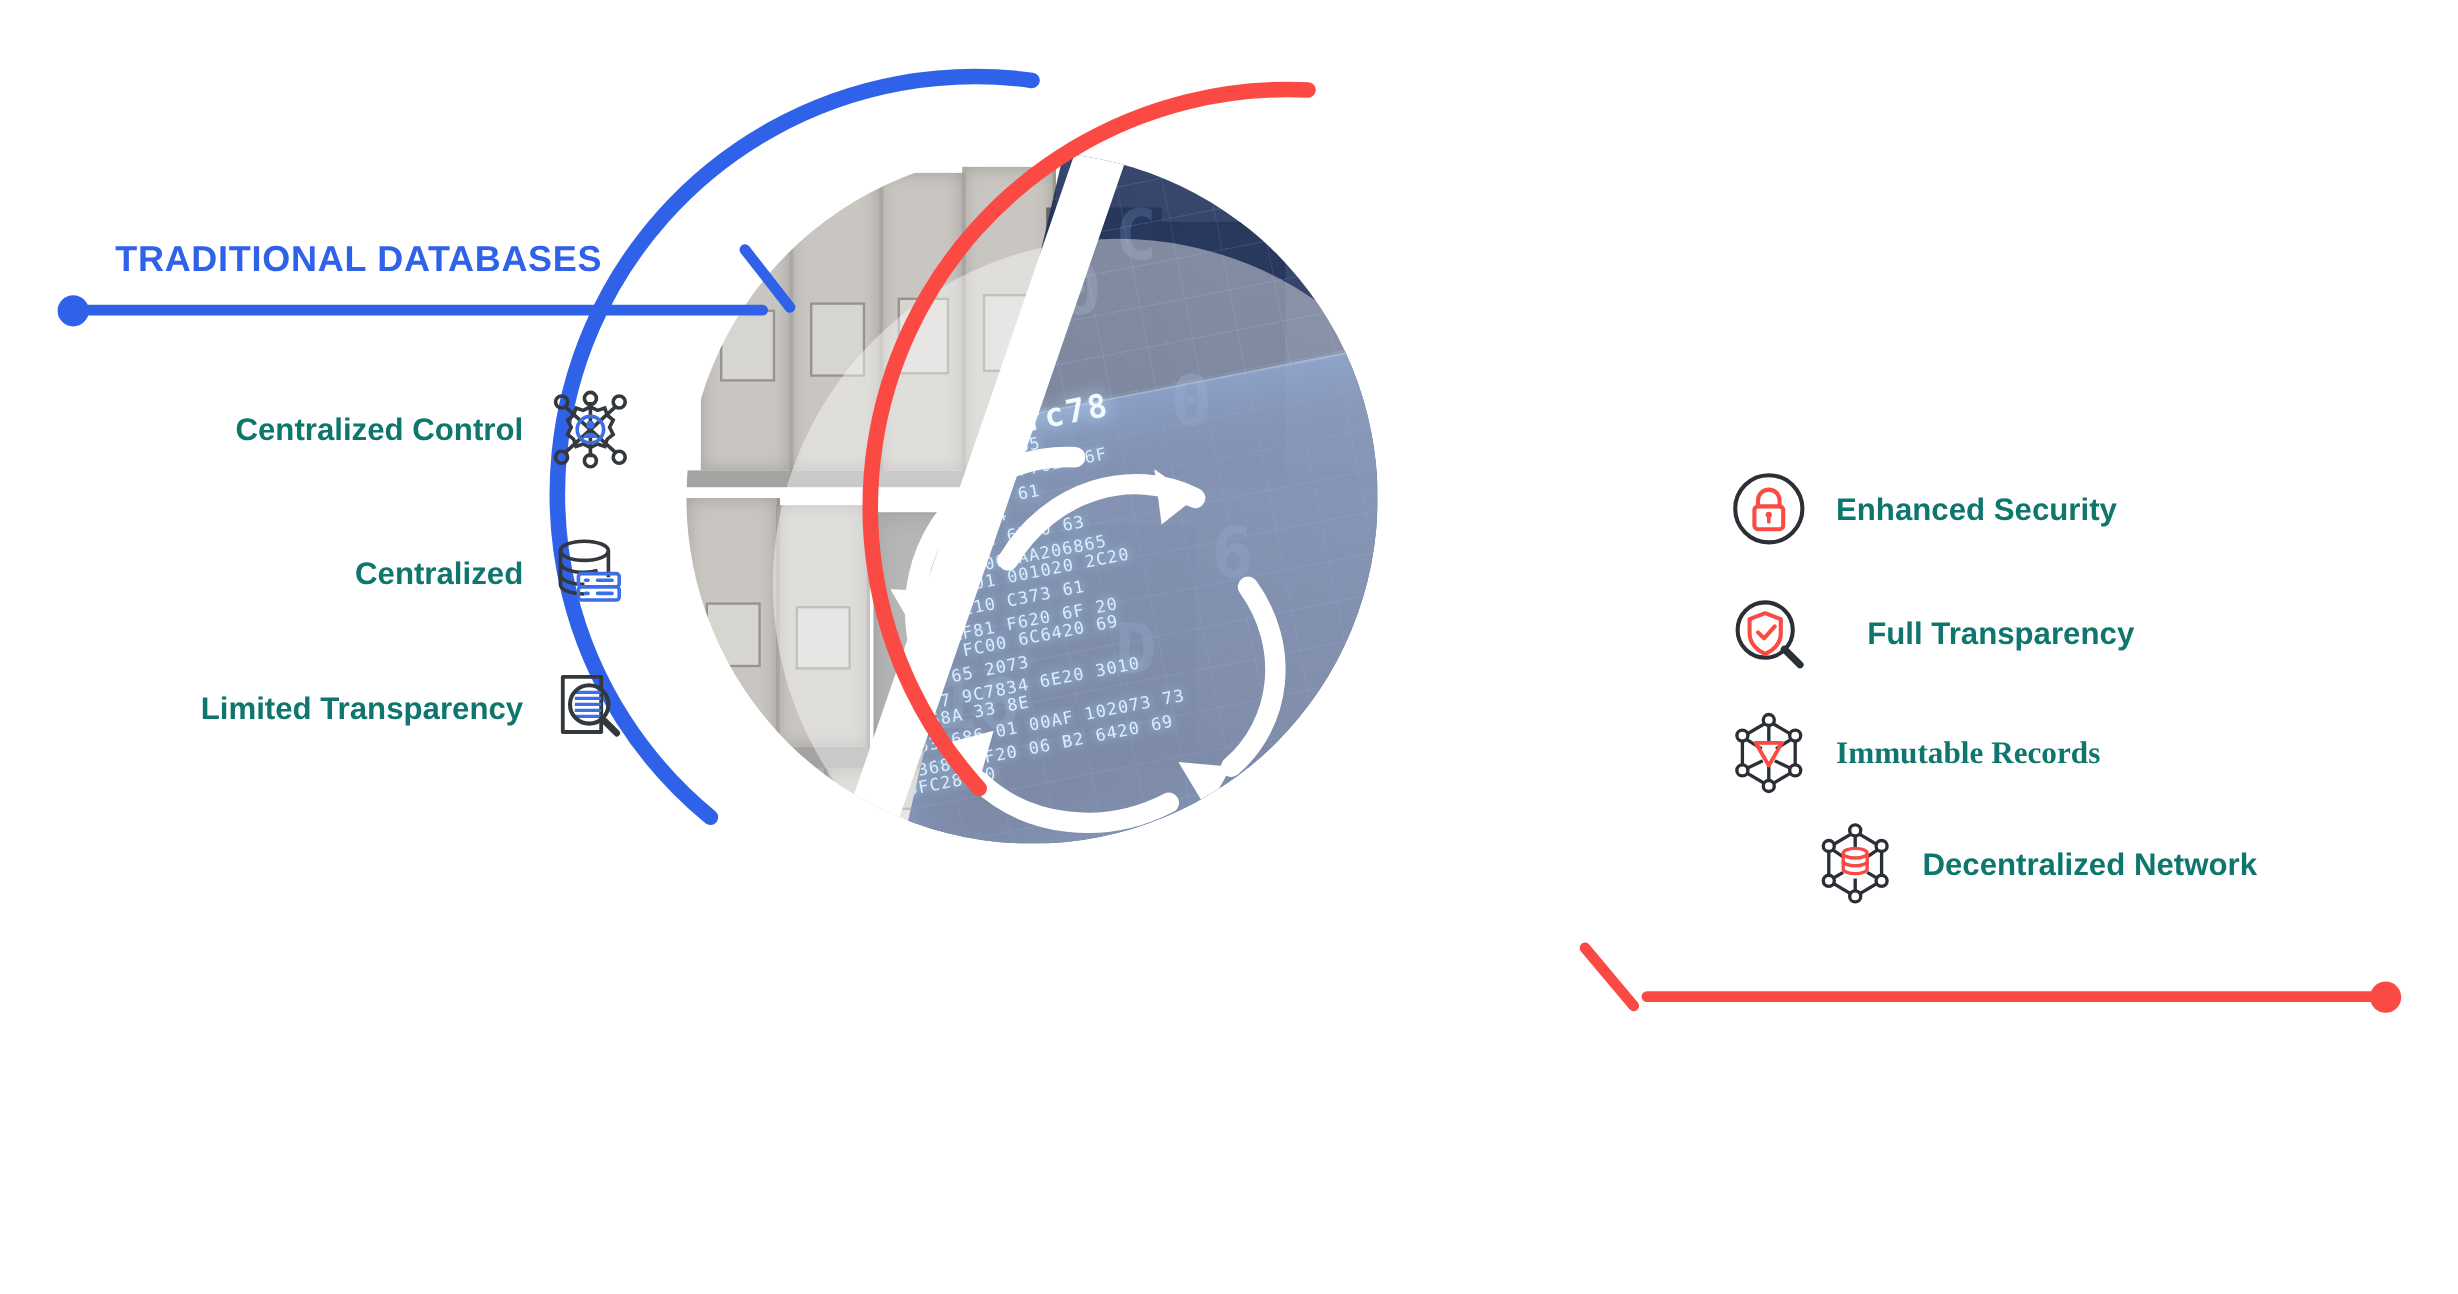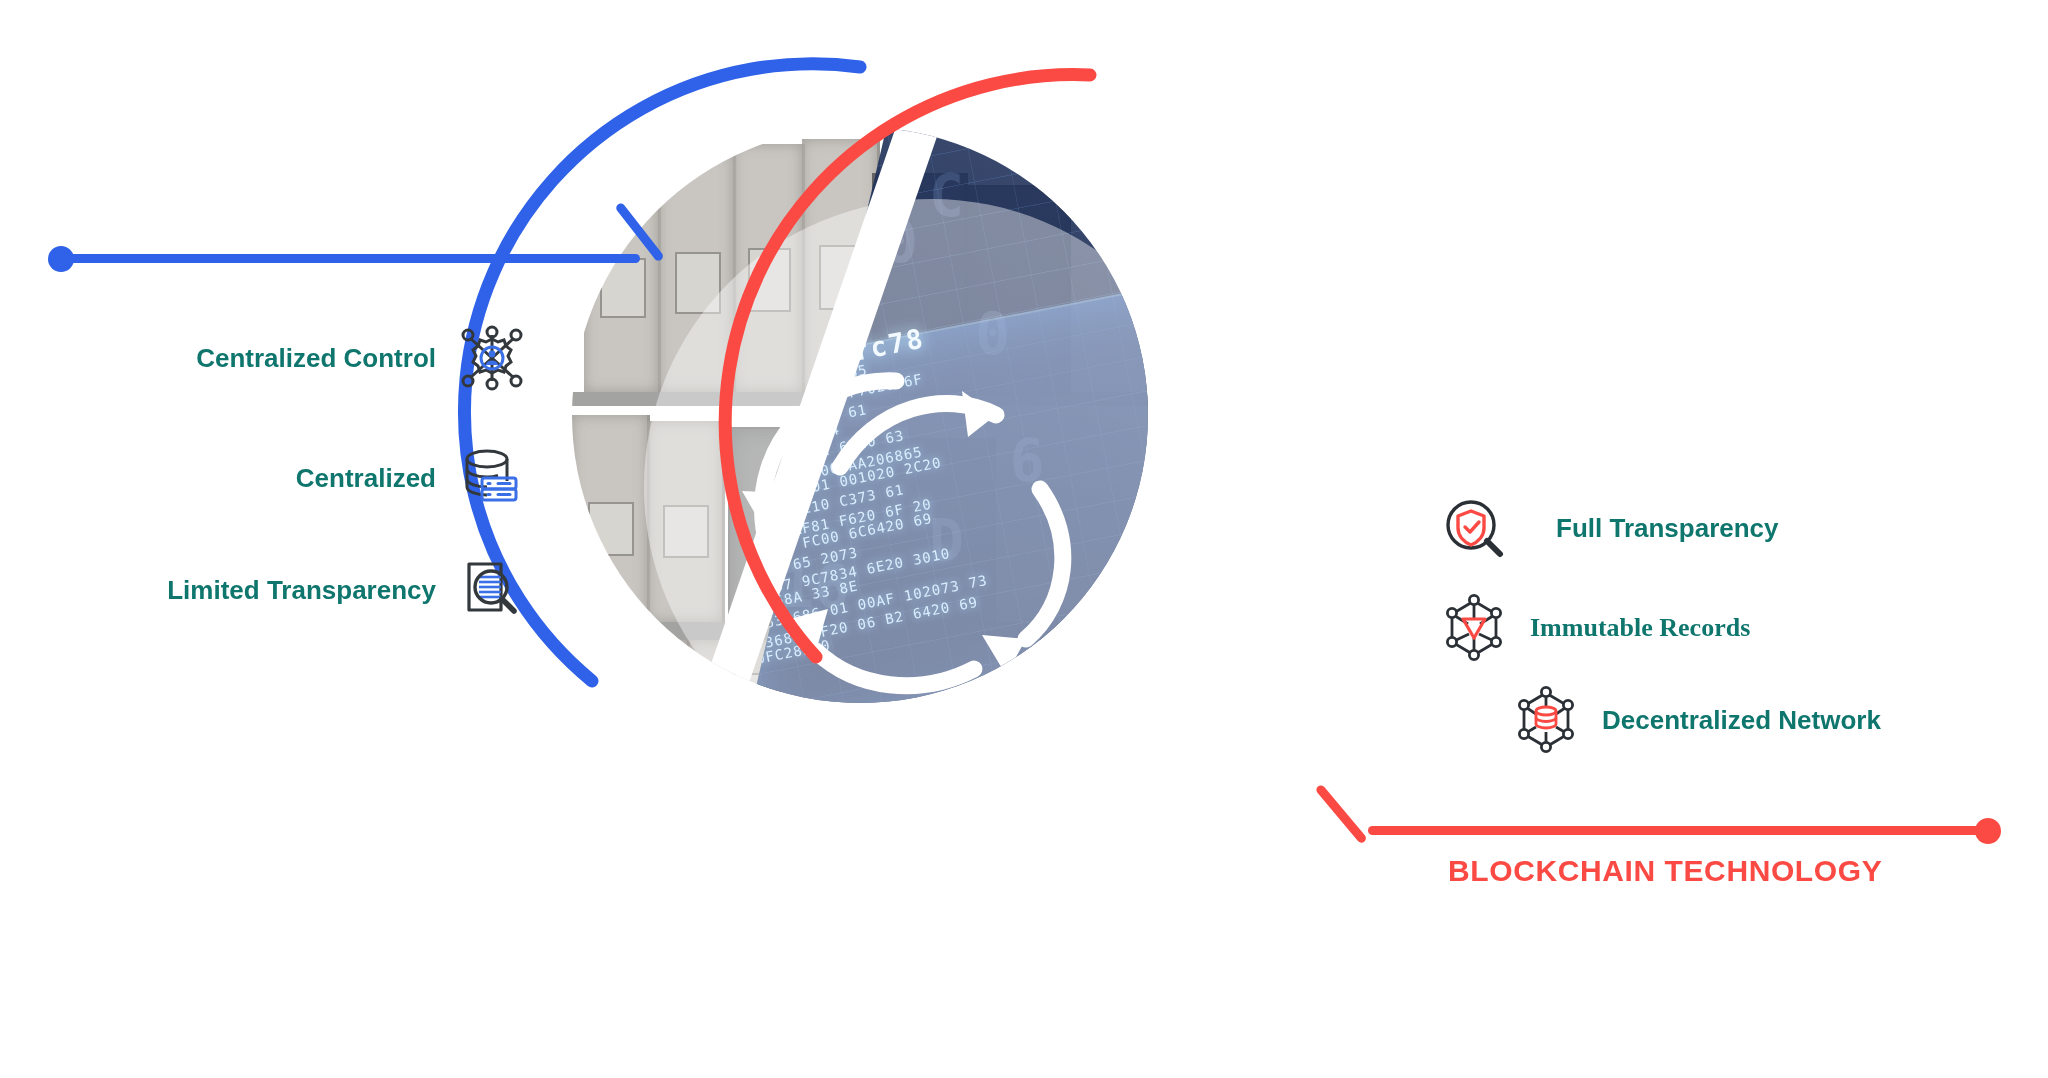--- a/index.html
+++ b/index.html
@@ -319,20 +319,21 @@
     <svg class="arc-svg" viewBox="0 0 720 720">
       <path d="M 360 12 A 348 348 0 0 0 92 626" fill="none" stroke="#2f62e8" stroke-width="13" stroke-linecap="round"></path>
       <path d="M 404 118 A 348 348 0 0 1 130 700" fill="none" stroke="#fb4a43" stroke-width="13" stroke-linecap="round" transform="rotate(180 360 360)"></path>
     </svg>
   </div>
 
   <div class="dot blue" style="left:48px; top:246px;"></div>
   <div class="connector blue" style="left:60px; top:254px; width:580px;"></div>
   <div class="connector blue" style="left:618px; top:200px; width:70px; transform:rotate(52deg); transform-origin:left center;"></div>
 
+  <div class="side-heading blue" style="left:96px; top:200px;">TRADITIONAL DATABASES</div>
 
   <div class="feature left" style="left:110px; top:320px; width:420px;">
     <span class="label">Centralized Control</span>
     <span class="icon-wrap">
       <svg width="72" height="72" viewBox="0 0 72 72">
         <g stroke="#33383d" stroke-width="3" fill="none">
           <line x1="36" y1="36" x2="14" y2="16"></line>
             <line x1="36" y1="36" x2="36" y2="13"></line>
           <line x1="36" y1="36" x2="58" y2="16"></line>
             <line x1="36" y1="36" x2="14" y2="56"></line>
@@ -391,22 +392,33 @@
         <circle cx="35" cy="33" r="16" fill="none" stroke="#33383d" stroke-width="3.4"></circle>
         <line x1="46" y1="45" x2="58" y2="57" stroke="#33383d" stroke-width="5.5" stroke-linecap="round"></line>
       </svg>
     </span>
   </div>
 
   <div class="dot red" style="left:1975px; top:818px;"></div>
   <div class="connector red" style="left:1368px; top:826px; width:620px;"></div>
   <div class="connector red" style="left:1318px; top:782px; width:72px; transform:rotate(50deg); transform-origin:left center;"></div>
 
-  <div class="side-heading red" style="left:1448px; top:854px;">BLOCKCHAIN TECHNOLOGY</div>
-
+
+  <div class="feature right" style="left:1436px; top:386px;">
+    <span class="icon-wrap">
+      <svg width="72" height="72" viewBox="0 0 72 72">
+        <circle cx="36" cy="36" r="28" fill="none" stroke="#2b3036" stroke-width="3.4"></circle>
+        <path d="M27 34 v-5 a9 9 0 0 1 18 0 v5" fill="none" stroke="#fb4a43" stroke-width="3.4" stroke-linecap="round"></path>
+        <rect x="24" y="34" width="24" height="19" rx="3" fill="none" stroke="#fb4a43" stroke-width="3.4"></rect>
+        <circle cx="36" cy="41" r="2.6" fill="#fb4a43"></circle>
+        <line x1="36" y1="42" x2="36" y2="47" stroke="#fb4a43" stroke-width="3" stroke-linecap="round"></line>
+      </svg>
+    </span>
+    <span class="label">Enhanced Security</span>
+  </div>
 
   <div class="feature right" style="left:1436px; top:490px;gap:44px;">
     <span class="icon-wrap">
       <svg width="72" height="72" viewBox="0 0 72 72">
         <circle cx="33" cy="33" r="23" fill="none" stroke="#2b3036" stroke-width="3.4"></circle>
         <line x1="49" y1="49" x2="62" y2="62" stroke="#2b3036" stroke-width="6" stroke-linecap="round"></line>
         <path d="M33 19 l13 5 v12 c0 8 -6 14 -13 17 c-7 -3 -13 -9 -13 -17 v-12 z" fill="none" stroke="#fb4a43" stroke-width="3.4" stroke-linejoin="round"></path>
         <path d="M27 35 l5 5 l9 -10" fill="none" stroke="#fb4a43" stroke-width="3.4" stroke-linecap="round" stroke-linejoin="round"></path>
       </svg>
     </span>

